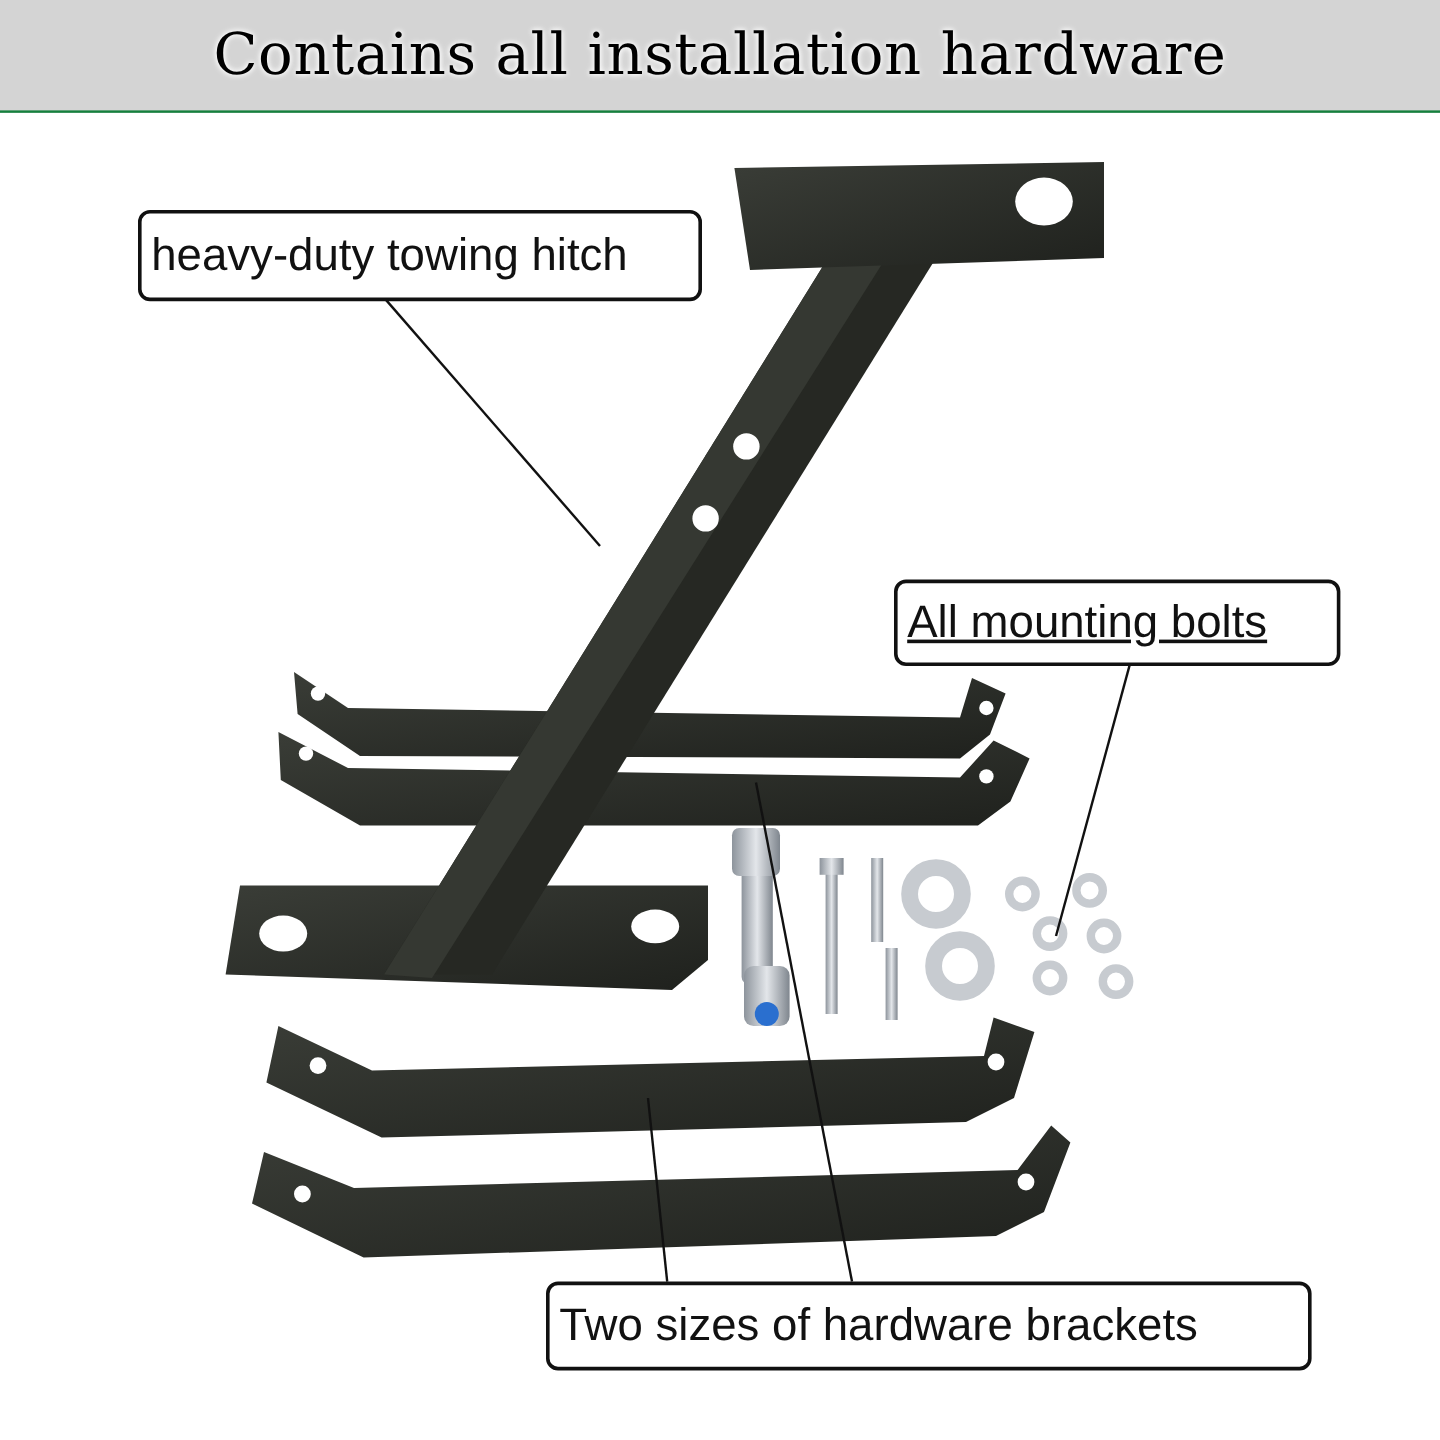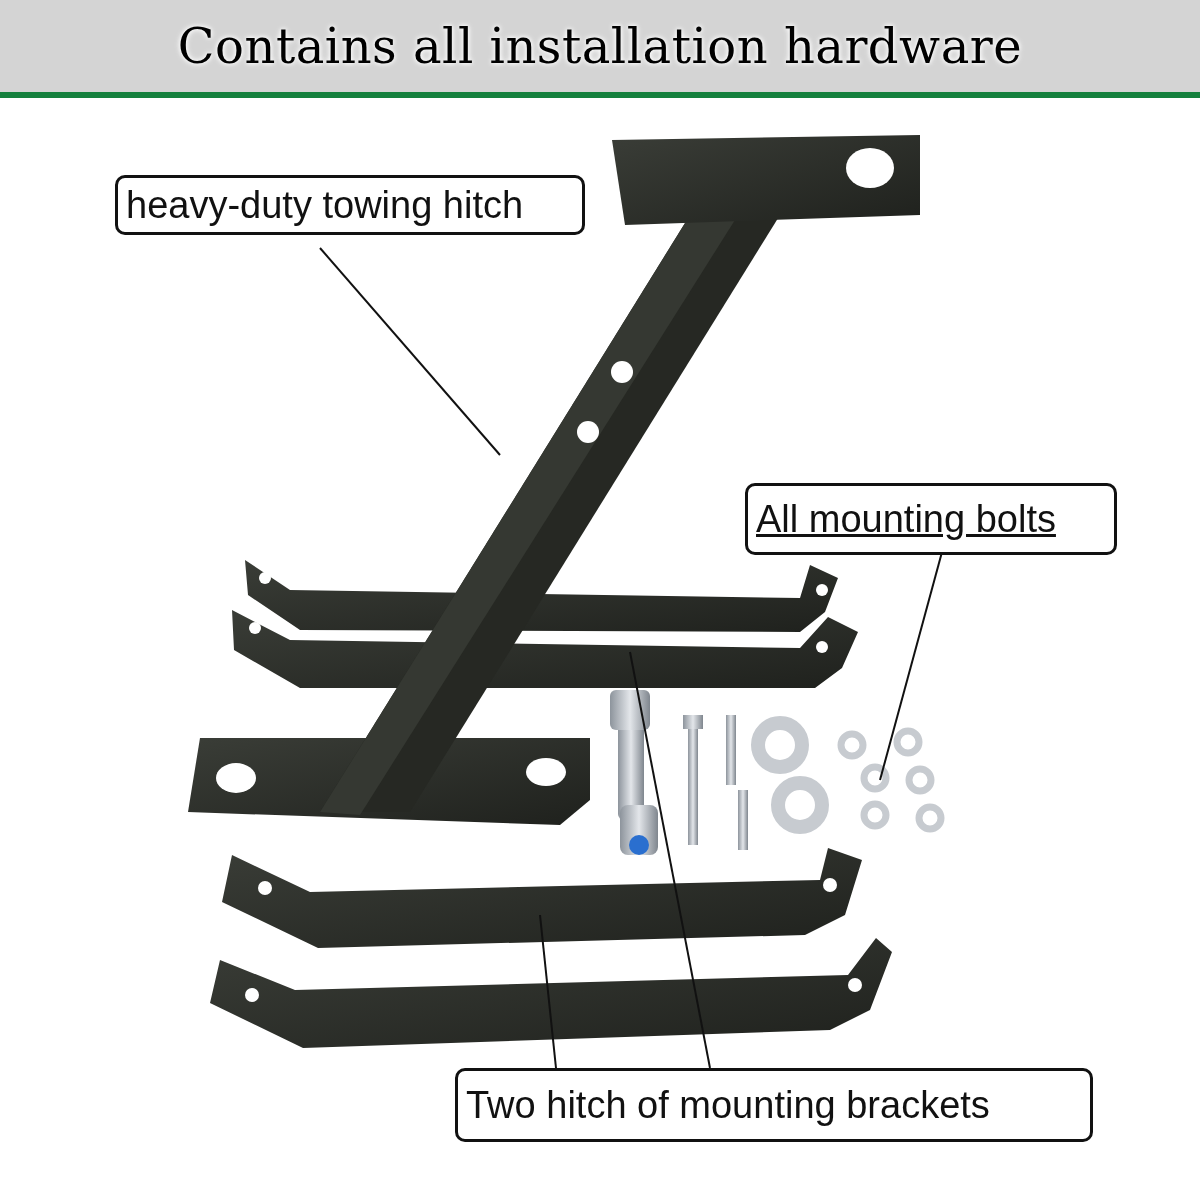--- a/index.html
+++ b/index.html
@@ -1,17 +1,17 @@
 <!DOCTYPE html>
 <html><head>
   <meta charset="utf-8">
   <style>
     html, body { margin: 0; padding: 0; }
     body { width: 1200px; height: 1200px; position: relative; background: #ffffff; overflow: hidden; font-family: "Liberation Sans", sans-serif; }
-    .header { position: absolute; left: 0; top: 0; width: 1200px; height: 92px; background: #d4d4d4; border-bottom: 6px solid #15803d; display: flex; align-items: center; justify-content: center; }
+    .header { position: absolute; left: 0; top: 0; width: 1200px; height: 92px; background: #d4d4d4; border-bottom: 2px solid #15803d; display: flex; align-items: center; justify-content: center; }
     .header-title { font-family: "DejaVu Serif", "Liberation Serif", serif; font-size: 48px; color: #000; text-shadow: 0 0 4px #fff, 0 0 6px #fff; letter-spacing: 0.5px; }
     svg.scene { position: absolute; left: 0; top: 0; }
     .callout { position: absolute; background: #fff; border: 3px solid #111; border-radius: 10px; font-size: 38px; color: #111; padding: 0 8px; display: flex; align-items: center; white-space: nowrap; box-sizing: border-box; }
   </style>
 </head>
 <body>
 
 <div class="header">
   <span class="header-title">Contains all installation hardware</span>
 </div>
@@ -89,21 +89,21 @@
     <circle cx="252" cy="995" r="7" fill="#fff"></circle>
       <circle cx="855" cy="985" r="7" fill="#fff"></circle>
   </g>
 
   <line x1="320" y1="248" x2="500" y2="455" stroke="#111" stroke-width="2"></line>
   <line x1="942" y1="552" x2="880" y2="780" stroke="#111" stroke-width="2"></line>
   <line x1="540" y1="915" x2="556" y2="1068" stroke="#111" stroke-width="2"></line>
   <line x1="630" y1="652" x2="710" y2="1068" stroke="#111" stroke-width="2"></line>
 </svg>
 
-<div class="callout" style="left:115px; top:175px; width:470px; height:60px;">
+<div class="callout" style="left:115px; top:175px; width:470px; height:76px;">
   <span>heavy-duty towing hitch</span>
 </div>
 <div class="callout" style="left:745px; top:483px; width:372px; height:72px;text-decoration:underline;">
   <span>All mounting bolts</span>
 </div>
 <div class="callout" style="left:455px; top:1068px; width:638px; height:74px;">
-  <span>Two hitch of mounting brackets</span>
+  <span>Two sizes of hardware brackets</span>
 </div>
 
 </body></html>

